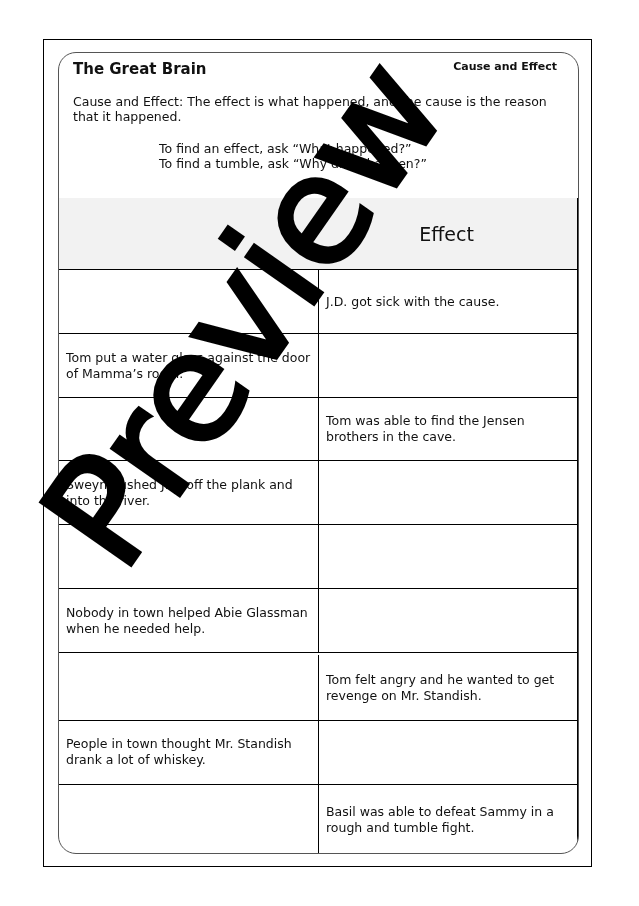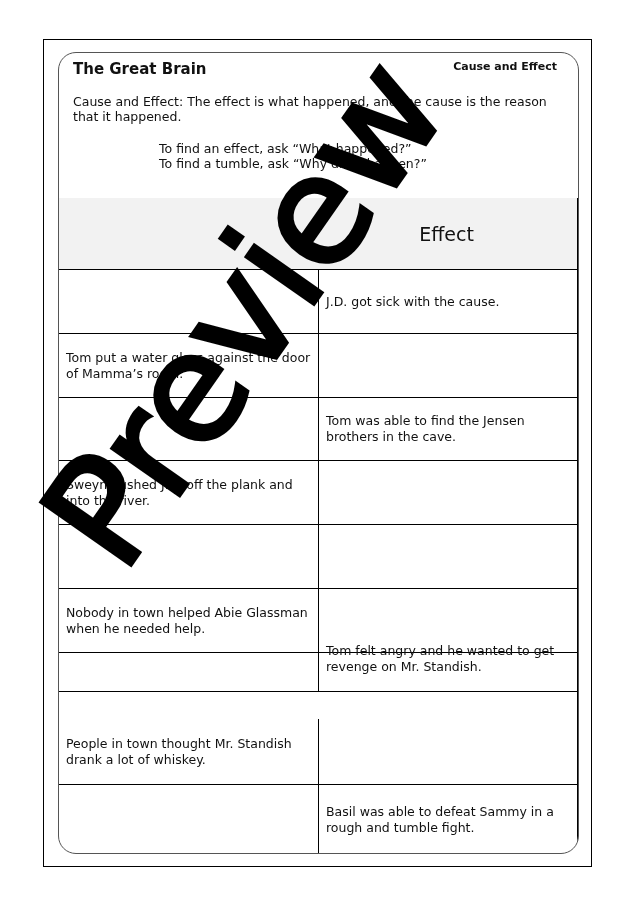--- a/index.html
+++ b/index.html
@@ -63,21 +63,21 @@
       <div class="cell cause">Sweyn pushed J.D. off the plank and into the river.</div>
       <div class="cell effect"></div>
     </div>
     <div class="row" style="top:327px;height:64px;">
       <div class="cell cause"></div>
     </div>
     <div class="row" style="top:391px;height:64px;">
       <div class="cell cause">Nobody in town helped Abie Glassman when he needed help.</div>
       <div class="cell effect"></div>
     </div>
-    <div class="row" style="top:428px;height:66px;">
+    <div class="row" style="top:457px;height:66px;">
       <div class="cell cause"></div>
       <div class="cell effect">Tom felt angry and he wanted to get revenge on Mr. Standish.</div>
     </div>
     <div class="row" style="top:521px;height:66px;">
       <div class="cell cause">People in town thought Mr. Standish drank a lot of whiskey.</div>
       <div class="cell effect"></div>
     </div>
     <div class="row" style="top:587px;height:70px;border-bottom:0;">
       <div class="cell cause"></div>
       <div class="cell effect">Basil was able to defeat Sammy in a rough and tumble fight.</div>

